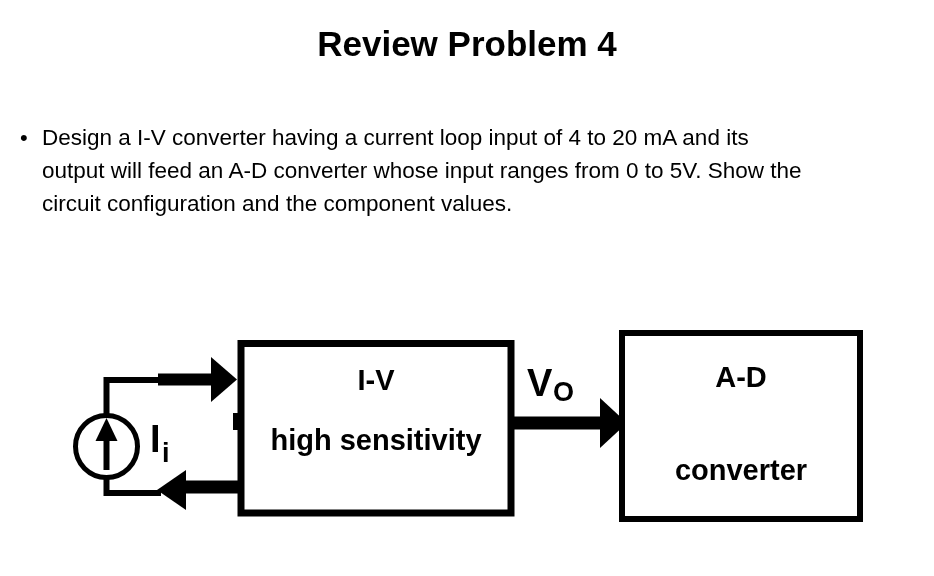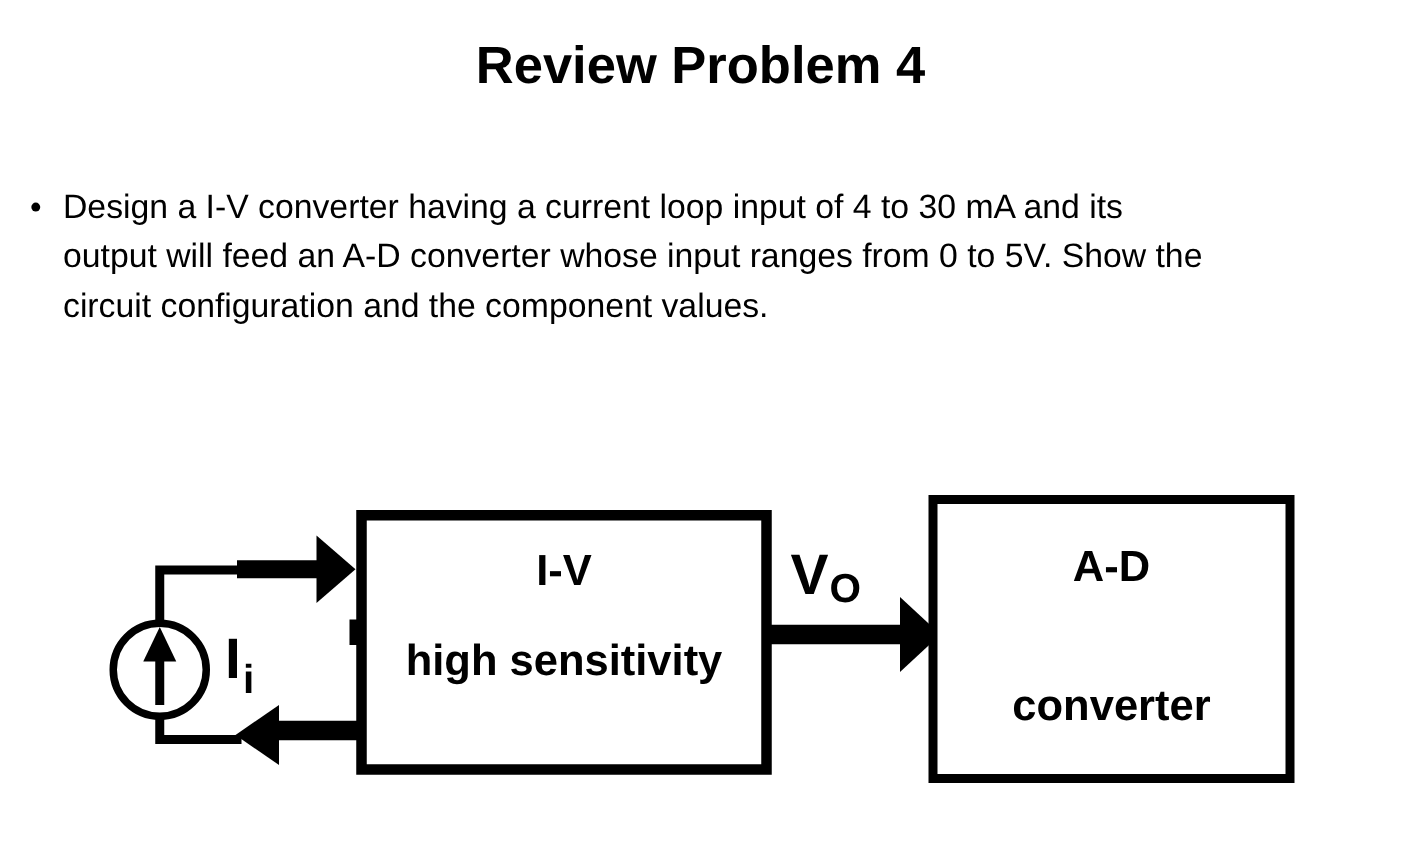--- a/index.html
+++ b/index.html
@@ -75,21 +75,21 @@
 </style>
 </head>
 <body>
 
 <div class="slide">
 
   <h1 class="slide-title">Review Problem 4</h1>
 
   <div class="bullet-row">
     <div class="bullet-marker">•</div>
-    <div class="bullet-text">Design a I-V converter having a current loop input of 4 to 30 mA and its
+    <div class="bullet-text">Design a I-V converter having a current loop input of 4 to 20 mA and its
 output will feed an A-D converter whose input ranges from 0 to 5V. Show the
 circuit configuration and the component values.</div>
   </div>
 
   <svg class="diagram-svg" viewBox="0 0 934 256" xmlns="http://www.w3.org/2000/svg">
 
     <g>
       <circle cx="106.5" cy="126.5" r="31" fill="#ffffff" stroke="#000000" stroke-width="5"></circle>
       <line x1="106.5" y1="150" x2="106.5" y2="107" stroke="#000000" stroke-width="6"></line>
       <polygon points="106.5,98 95.5,121 117.5,121" fill="#000000"></polygon>

